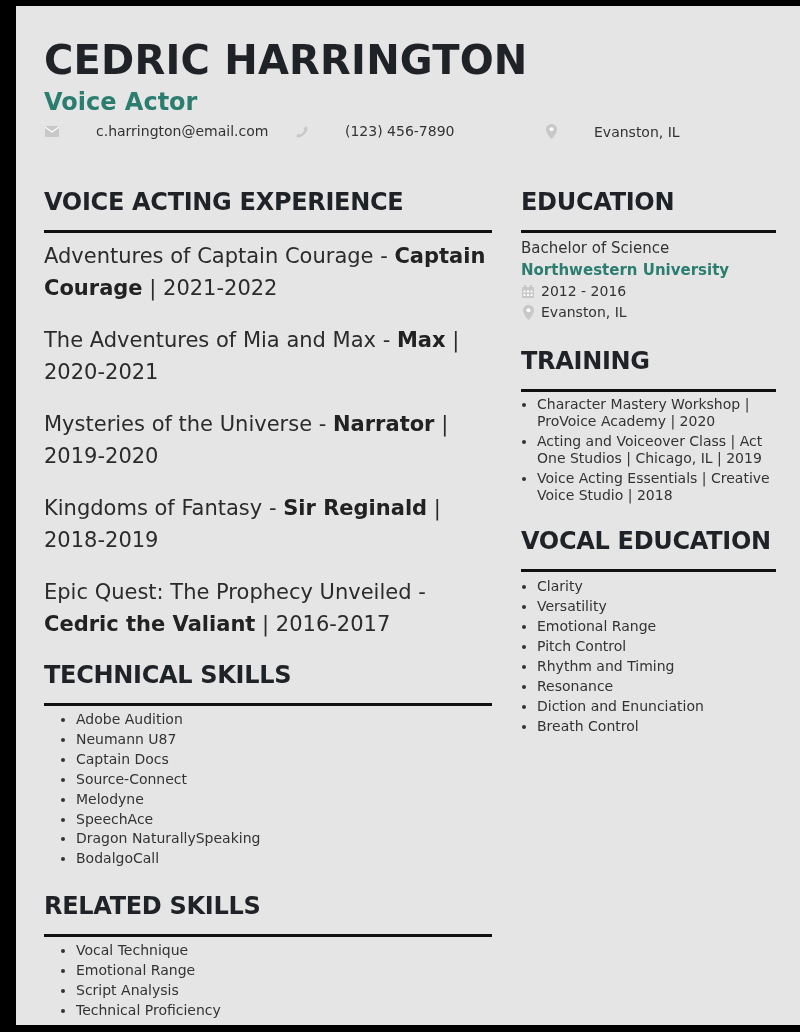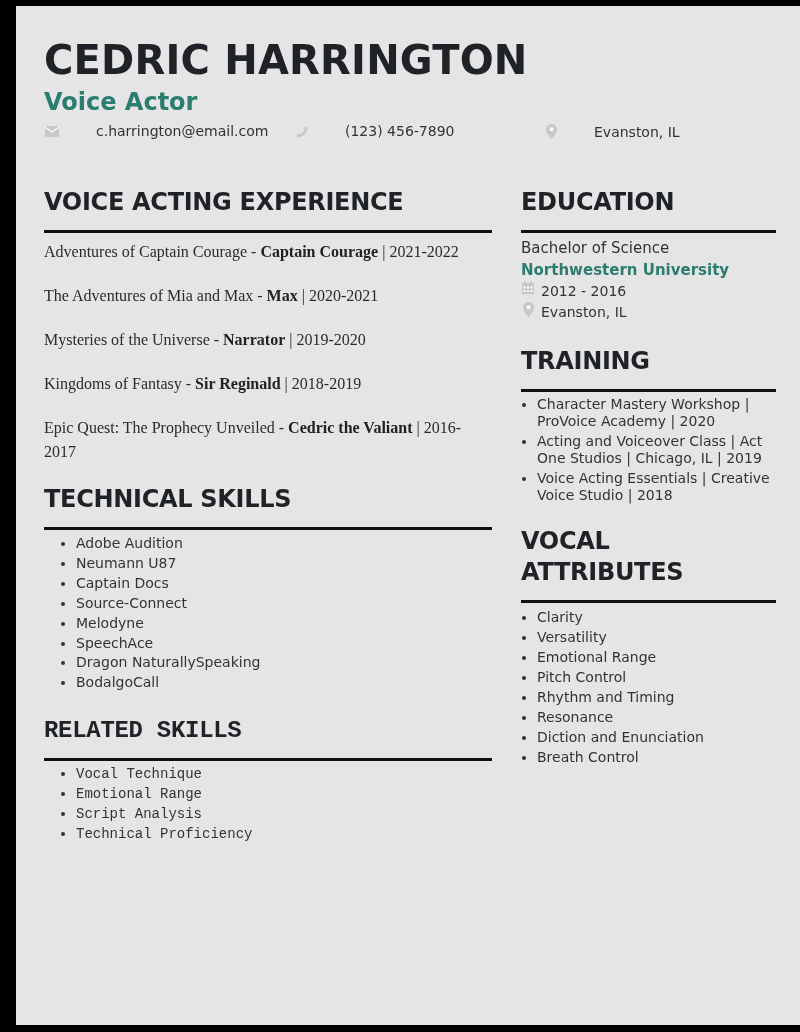--- a/index.html
+++ b/index.html
@@ -64,47 +64,46 @@
       position: absolute;
       left: 28px; top: 181px;
       width: 448px;
     }
     .right-col {
       position: absolute;
       left: 505px; top: 181px;
       width: 255px;
     }
     .exp-item {
-      font-size: 16px;
-      line-height: 24px;
+      font-size: 21px;
+      line-height: 32px;
       color: #2b2b2b;
       margin: 0 0 20px 0;
-      font-family: Liberation Serif, serif;
     }
     .exp-list { margin-top: 7px; }
     .exp-item b { font-weight: bold; color: #222; }
     ul.bullets {
       margin: 4px 0 0 0;
       padding-left: 32px;
       list-style: disc;
     }
     ul.bullets li {
       font-size: 14px;
       line-height: 19.9px;
       color: #333;
     }
     .right-col ul.bullets { padding-left: 16px; margin-top: 4px; }
     .right-col ul.bullets li { font-size: 14px; line-height: 17px; }
     .right-col ul.bullets.training li { margin-bottom: 3px; }
     .right-col ul.bullets.attrs li { line-height: 20px; }
     .tech { margin-top: 8px; }
-    .related { margin-top: 22px; font-family: Liberation Mono, monospace; }
+    .related { margin-top: 22px; }
     .edu-block { margin-top: 4px; font-size: 15px; line-height: 22px; color: #333; }
     .edu-uni { color: #2a7d6f; font-weight: bold; font-size: 15px; }
-    .edu-meta { display: flex; align-items: flex-start; font-size: 14px; line-height: 21px; }
+    .edu-meta { display: flex; align-items: center; font-size: 14px; line-height: 21px; }
     .edu-meta .ic { width: 14px; margin-right: 6px; display: inline-flex; justify-content: center; }
     .training-sec { margin-top: 23px; }
     .vocal-sec { margin-top: 22px; }
   </style>
 </head>
 <body>
 
 <div class="page">
 
   <h1 class="name">CEDRIC HARRINGTON</h1>
@@ -215,21 +214,21 @@
     <section class="training-sec">
       <h2 class="section-title">TRAINING</h2>
       <ul class="bullets training">
         <li>Character Mastery Workshop | ProVoice Academy | 2020</li>
         <li>Acting and Voiceover Class | Act One Studios | Chicago, IL | 2019</li>
         <li>Voice Acting Essentials | Creative Voice Studio | 2018</li>
       </ul>
     </section>
 
     <section class="vocal-sec">
-      <h2 class="section-title">VOCAL ATTRIBUTES</h2>
+      <h2 class="section-title">VOCAL EDUCATION</h2>
       <ul class="bullets attrs">
         <li>Clarity</li>
         <li>Versatility</li>
         <li>Emotional Range</li>
         <li>Pitch Control</li>
         <li>Rhythm and Timing</li>
         <li>Resonance</li>
         <li>Diction and Enunciation</li>
         <li>Breath Control</li>
       </ul>

